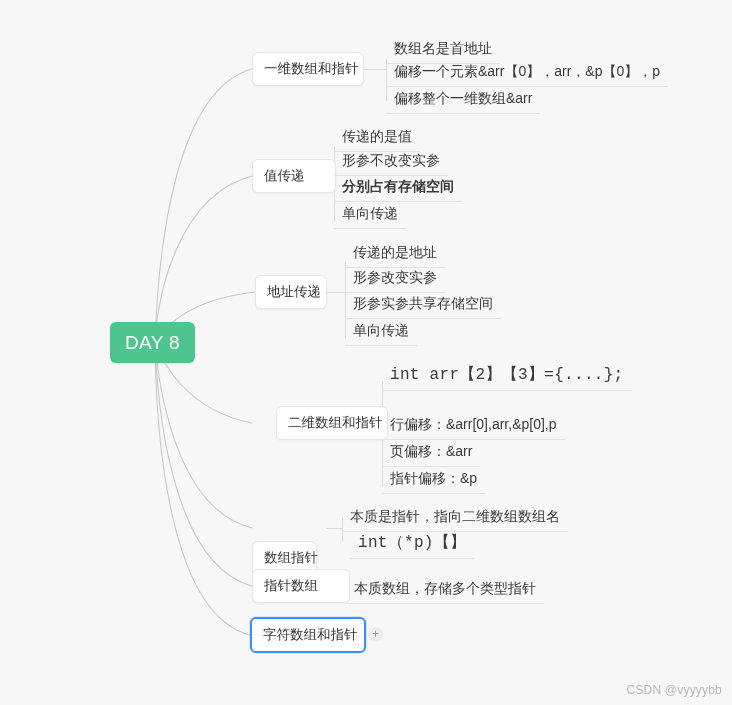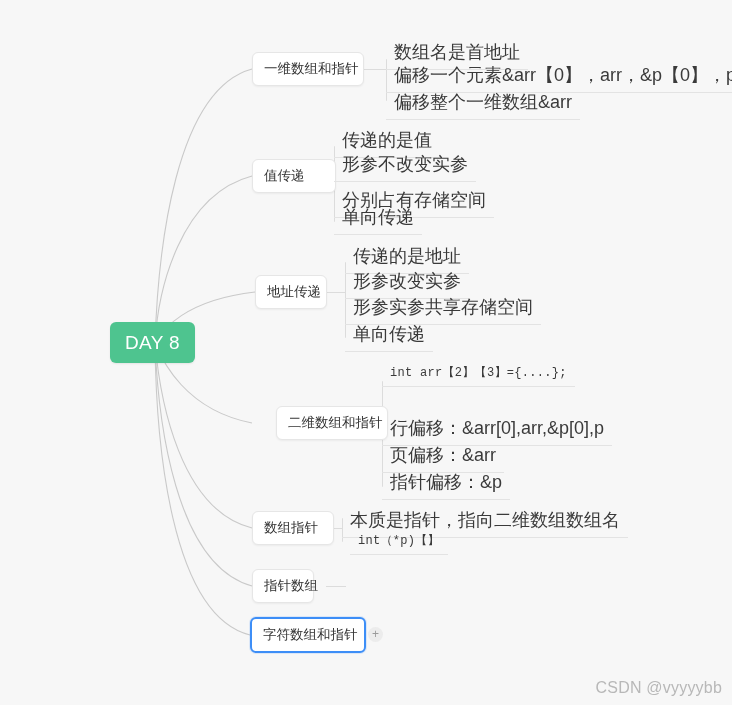--- a/index.html
+++ b/index.html
@@ -61,31 +61,31 @@
     box-sizing: border-box;
   }
   .branch-node.selected {
     border: 2px solid #3d8ef7;
     box-shadow: 0 0 0 1px rgba(61,142,247,0.15);
   }
 
   
   .leaf-node {
     position: absolute;
-    font-size: 18px;
+    font-size: 14px;
     color: #3a3a3a;
     white-space: nowrap;
     padding: 4px 8px 5px 8px;
     border-bottom: 1px solid #e3e3e3;
     box-sizing: border-box;
     z-index: 4;
   }
   .leaf-node.mono {
     font-family: "Liberation Mono", "DejaVu Sans Mono", monospace;
-    font-size: 12px;
+    font-size: 16px;
     letter-spacing: 0.3px;
   }
 
   
   .bracket {
     position: absolute;
     border-left: 1px solid #dcdcdc;
     border-top-left-radius: 6px;
     border-bottom-left-radius: 6px;
     z-index: 2;
@@ -111,21 +111,21 @@
     z-index: 6;
     cursor: pointer;
     user-select: none;
   }
 
   
   .watermark {
     position: absolute;
     right: 10px;
     bottom: 8px;
-    font-size: 16px;
+    font-size: 12px;
     color: #b8b8b8;
     letter-spacing: 0.2px;
     z-index: 10;
   }
 </style>
 </head>
 <body style="background: rgb(247, 247, 247);">
 
 <div id="canvas">
 
@@ -166,21 +166,21 @@
   </div>
   <div class="hstub" style="left:316px; top:176px; width:18px;"></div>
   <div class="bracket" style="left:334px; top:146px; height:76px;"></div>
 
   <div class="leaf-node" style="left:334px; top:124px;">
     <span>传递的是值</span>
   </div>
   <div class="leaf-node" style="left:334px; top:148px;">
     <span>形参不改变实参</span>
   </div>
-  <div class="leaf-node" style="left:334px; top:184px;">
+  <div class="leaf-node" style="left:334px; top:174px;font-weight:bold;">
     <span>分别占有存储空间</span>
   </div>
   <div class="leaf-node" style="left:334px; top:201px;">
     <span>单向传递</span>
   </div>
 
   <div class="branch-node" style="left:255px; top:275px; width:72px;">
     <span>地址传递</span>
   </div>
   <div class="hstub" style="left:327px; top:292px; width:18px;"></div>
@@ -211,38 +211,41 @@
   <div class="leaf-node" style="left:382px; top:412px;">
     <span>行偏移：&amp;arr[0],arr,&amp;p[0],p</span>
   </div>
   <div class="leaf-node" style="left:382px; top:439px;">
     <span>页偏移：&amp;arr</span>
   </div>
   <div class="leaf-node" style="left:382px; top:466px;">
     <span>指针偏移：&amp;p</span>
   </div>
 
-  <div class="branch-node" style="left:252px; top:511px; width:82px;">
+  <div class="branch-node" style="left:252px; top:541px; width:65px;">
     <span>数组指针</span>
   </div>
   <div class="hstub" style="left:326px; top:528px; width:16px;"></div>
   <div class="bracket" style="left:342px; top:518px; height:24px;"></div>
 
   <div class="leaf-node" style="left:342px; top:504px;">
     <span>本质是指针，指向二维数组数组名</span>
   </div>
   <div class="leaf-node mono" style="left:350px; top:528px;">
     <span>int（*p)【】</span>
   </div>
 
-  <div class="branch-node" style="left:252px; top:569px; width:62px;">
+  <div class="branch-node" style="left:252px; top:569px; width:98px;">
     <span>指针数组</span>
   </div>
   <div class="hstub" style="left:326px; top:586px; width:20px;"></div>
 
+  <div class="leaf-node" style="left:346px; top:576px;">
+    <span>本质数组，存储多个类型指针</span>
+  </div>
 
   <div class="branch-node selected" style="left: 250px; top: 617px; width: 116px; border-color: rgb(61, 142, 247);">
     <span>字符数组和指针</span>
   </div>
   <div class="plus-btn" style="left:368px; top:627px;">
     <span>+</span>
   </div>
 
   <div class="watermark">
     <span>CSDN @vyyyybb</span>

